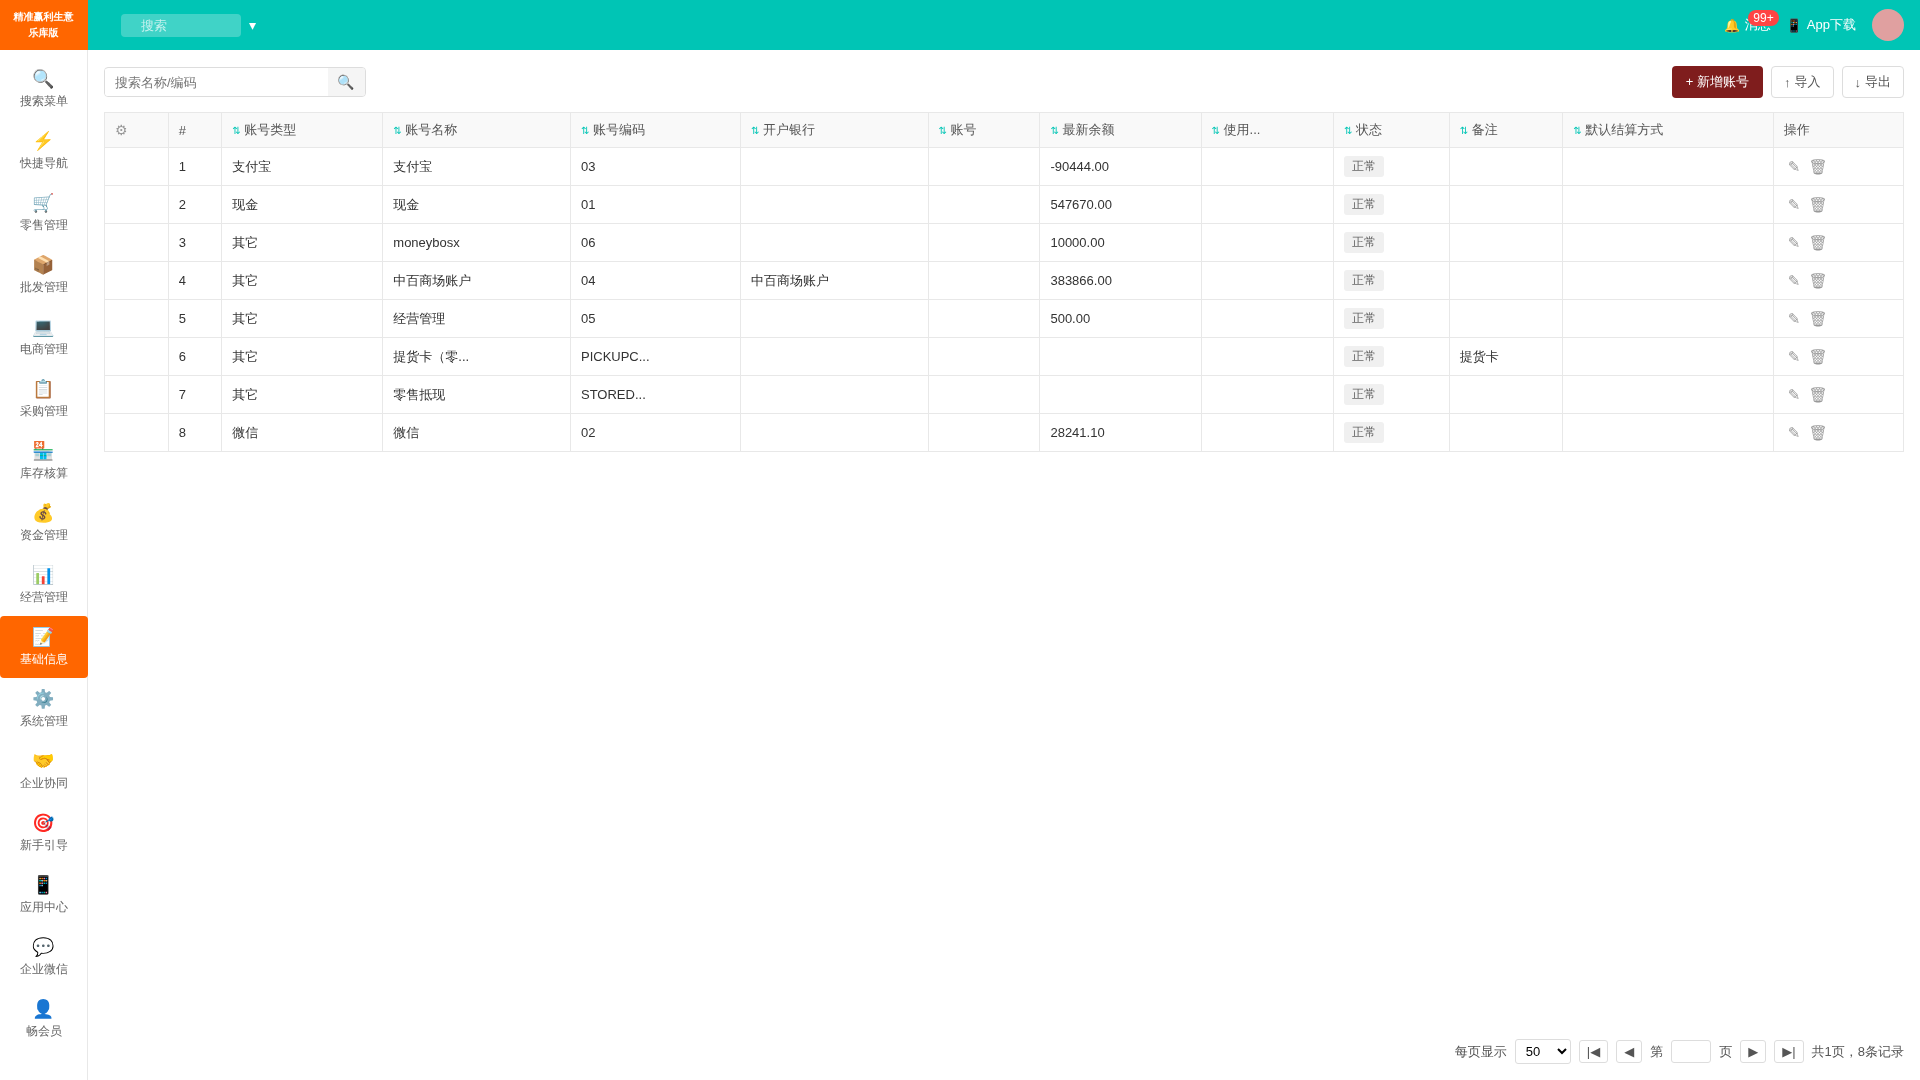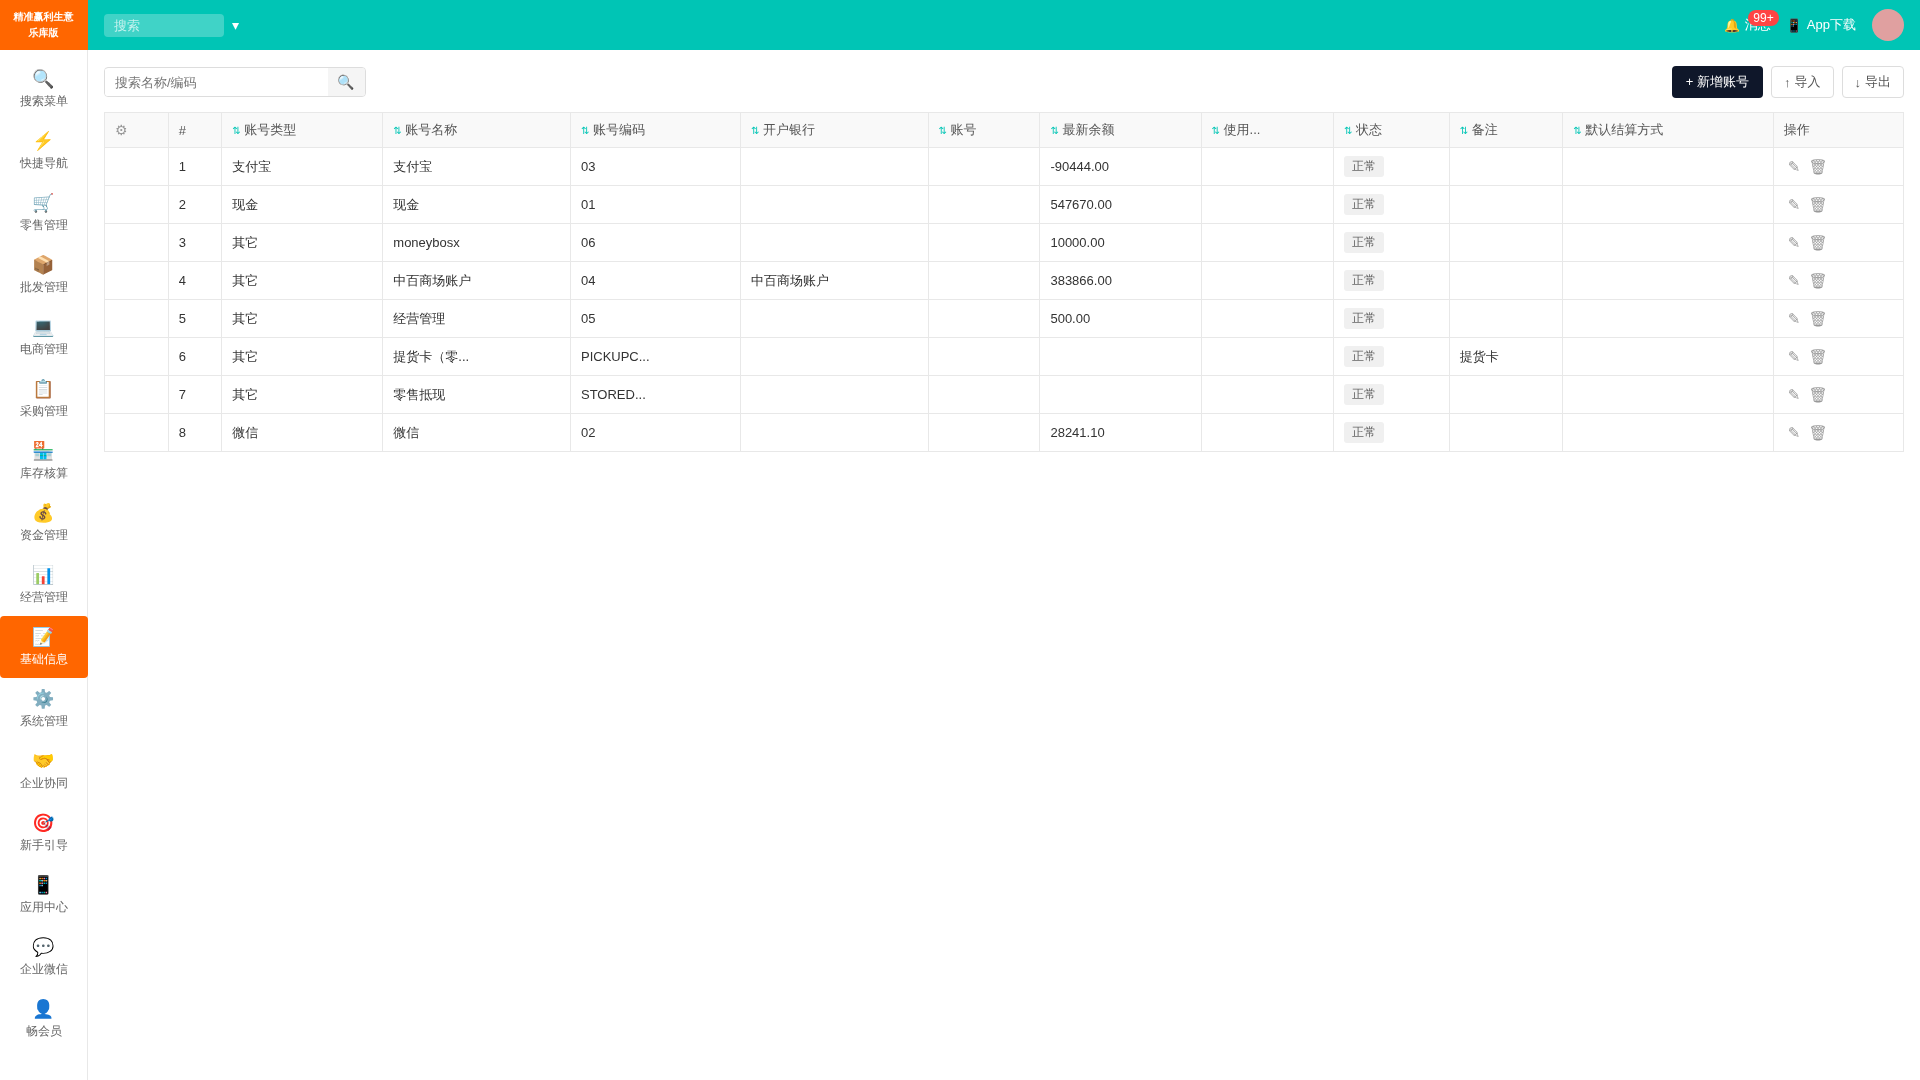--- a/index.html
+++ b/index.html
@@ -65,24 +65,25 @@
       align-items: center;
       justify-content: space-between;
       padding: 0 16px;
       flex-shrink: 0;
     }
     .topbar-left { display: flex; align-items: center; gap: 8px; }
     .topbar-search {
       background: rgba(255,255,255,0.25);
       border: none;
       border-radius: 4px;
-      padding: 4px 10px;
+      padding: 4px 20px;
       color: #fff;
       font-size: 13px;
       width: 120px;
+      margin-left: 17px;
     }
     .topbar-search::placeholder { color: rgba(255,255,255,0.7); }
     .dropdown-icon { color: #fff; font-size: 14px; cursor: pointer; }
     .topbar-right { display: flex; align-items: center; gap: 16px; }
     .msg-btn {
       display: flex; align-items: center; gap: 4px; color: #fff; font-size: 13px; cursor: pointer; position: relative;
     }
     .badge {
       background: #ff4444; color: #fff; font-size: 12px; border-radius: 10px; padding: 1px 5px;
       position: absolute; top: -6px; right: -8px; min-width: 18px; text-align: center;
@@ -140,21 +141,21 @@
       width: 262px;
     }
     .search-input {
       border: none; outline: none; padding: 6px 10px; font-size: 13px; flex: 1;
     }
     .search-btn {
       background: #f5f5f5; border: none; padding: 6px 10px; cursor: pointer; color: #999; font-size: 14px;
     }
     .toolbar-right { display: flex; gap: 8px; align-items: center; }
     .btn-add {
-      background: #0f172a; color: #fff; border: none; border-radius: 4px; padding: 7px 14px; font-size: 13px; cursor: pointer; display: flex; align-items: center; gap: 4px;
+      background: #7f1d1d; color: #fff; border: none; border-radius: 4px; padding: 7px 14px; font-size: 13px; cursor: pointer; display: flex; align-items: center; gap: 4px;
     }
     .btn-import, .btn-export {
       background: #fff; color: #555; border: 1px solid #ddd; border-radius: 4px; padding: 6px 12px; font-size: 13px; cursor: pointer; display: flex; align-items: center; gap: 4px;
     }
 
     
     .data-table {
       width: 100%;
       border-collapse: collapse;
       font-size: 13px;
@@ -459,14 +460,30 @@
             <td>28241.10</td>
             <td></td>
             <td><span class="status-badge">正常</span></td>
             <td></td>
             <td></td>
             <td><span class="action-icon">✎</span><span class="action-icon">🗑</span></td>
           </tr>
         </tbody>
     </table>
 
+    <div class="pagination">
+      <span class="page-size-label">每页显示</span>
+      <select class="page-size-select">
+        <option>50</option>
+        <option>100</option>
+        <option>200</option>
+      </select>
+      <button class="page-btn">|◀</button>
+      <button class="page-btn">◀</button>
+      <span>第</span>
+      <input class="page-input" type="text" style="">
+      <span>页</span>
+      <button class="page-btn">▶</button>
+      <button class="page-btn">▶|</button>
+      <span class="page-total">共1页，8条记录</span>
+    </div>
   </div>
 </div>
 
 </body></html>

